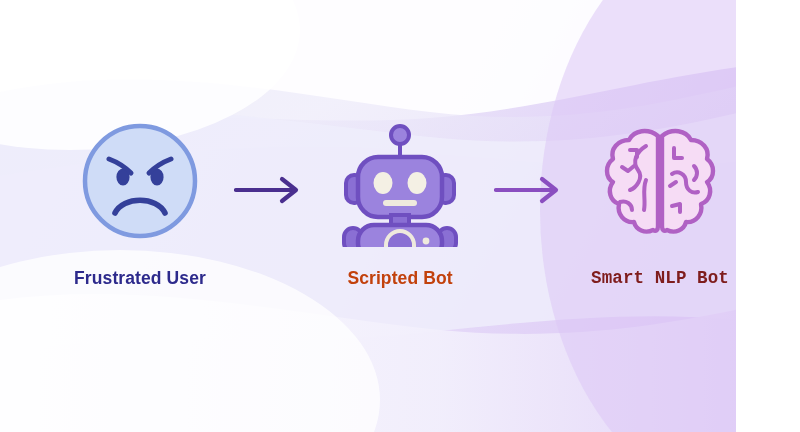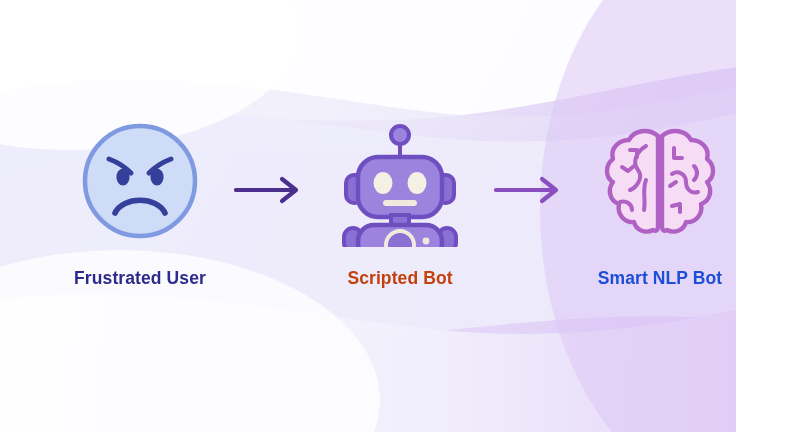--- a/index.html
+++ b/index.html
@@ -55,21 +55,21 @@
   .node-label {
     margin-top: 22px;
     font-size: 17.5px;
     font-weight: bold;
     letter-spacing: 0.1px;
     white-space: nowrap;
     text-align: center;
   }
   .label-user  { color: #2d2a8c; }
   .label-bot   { color: #c2410c; }
-  .label-nlp   { color: #1d4ed8; }
+  .label-nlp   { color: #7f1d1d; font-family: Liberation Mono, monospace; }
 
   .arrow {
     width: 80px;
     height: 200px;
     display: flex;
     align-items: center;
     justify-content: center;
     padding-bottom: 52px;
     box-sizing: border-box;
   }

